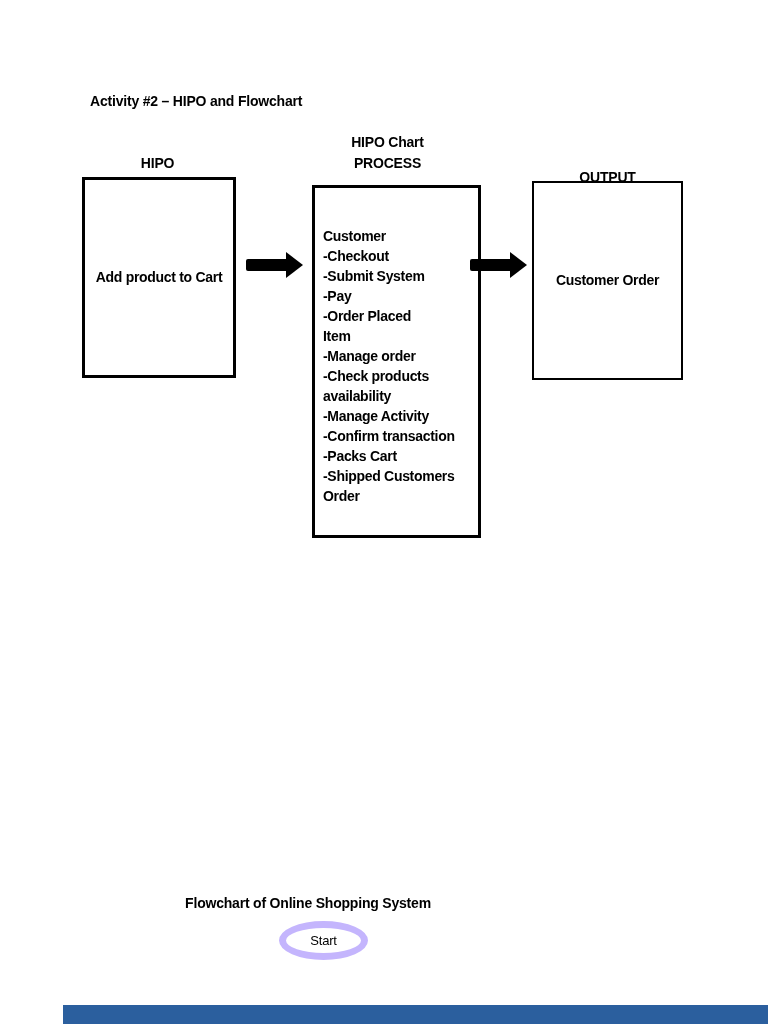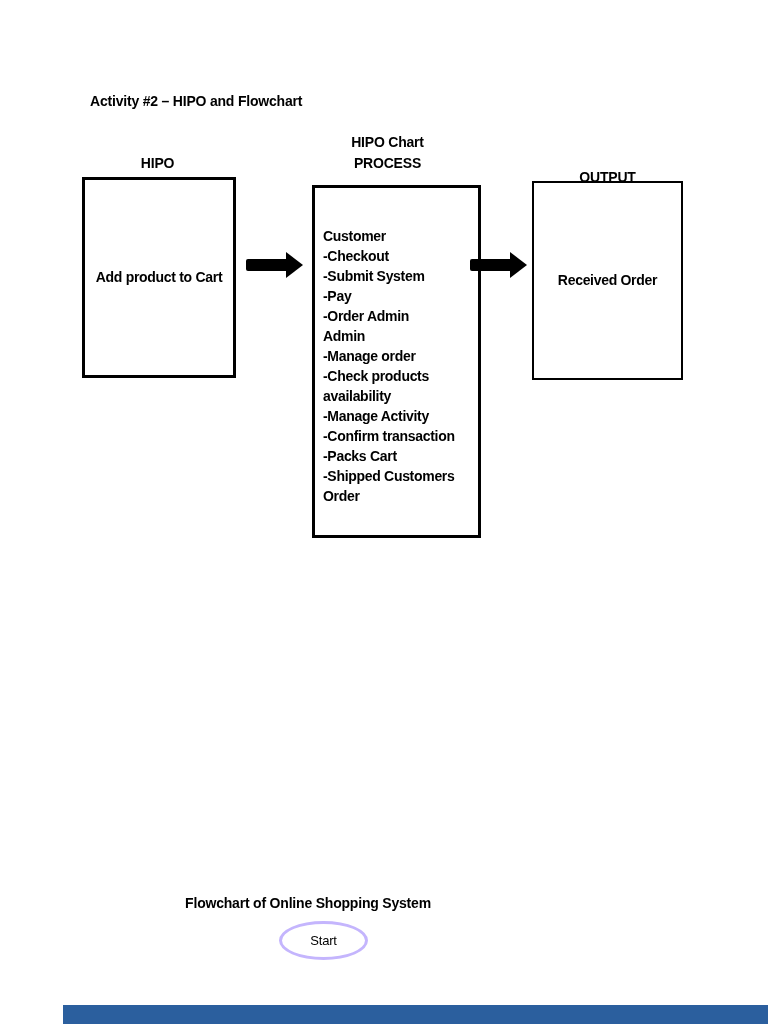--- a/index.html
+++ b/index.html
@@ -58,21 +58,21 @@
     border-left:17px solid #000;
   }
 
   .flowchart-heading {
     position:absolute; left:0; top:895px; width:616px; text-align:center;
     font-size:14px; font-weight:bold; letter-spacing:-0.2px;
   }
 
   .start-terminator {
     position:absolute; left:279px; top:921px; width:89px; height:39px;
-    border:3px solid #c4b5fd; border-radius:50%;
+    border:7px solid #c4b5fd; border-radius:50%;
     display:flex; align-items:center; justify-content:center;
     background:#ffffff;
   }
   .start-label { font-size:13px; font-weight:400; letter-spacing:-0.2px; }
 
   .bottom-bar {
     position:absolute; left:63px; right:0; bottom:0; height:19px;
     background:#2b5f9e;
   }
 </style>
@@ -96,39 +96,39 @@
   <div class="arrow arrow-1">
     <div class="shaft"></div>
     <div class="head"></div>
   </div>
 
   <div class="box process-box">
     <div class="process-line">Customer</div>
     <div class="process-line">-Checkout</div>
     <div class="process-line">-Submit System</div>
     <div class="process-line">-Pay</div>
-    <div class="process-line">-Order Admin</div>
-    <div class="process-line">Admin</div>
+    <div class="process-line">-Order Placed</div>
+    <div class="process-line">Item</div>
     <div class="process-line">-Manage order</div>
     <div class="process-line">-Check products</div>
     <div class="process-line">availability</div>
     <div class="process-line">-Manage Activity</div>
     <div class="process-line">-Confirm transaction</div>
     <div class="process-line">-Packs Cart</div>
     <div class="process-line">-Shipped Customers</div>
     <div class="process-line">Order</div>
   </div>
 
   <div class="arrow arrow-2">
     <div class="shaft"></div>
     <div class="head"></div>
   </div>
 
   <div class="box output-box">
-    <div class="box-text">Received Order</div>
+    <div class="box-text">Customer Order</div>
   </div>
 
   <div class="flowchart-heading">Flowchart of Online Shopping System</div>
 
   <div class="start-terminator">
     <div class="start-label">Start</div>
   </div>
 
   <div class="bottom-bar" style="background-color: rgb(43, 95, 158);"></div>
 

